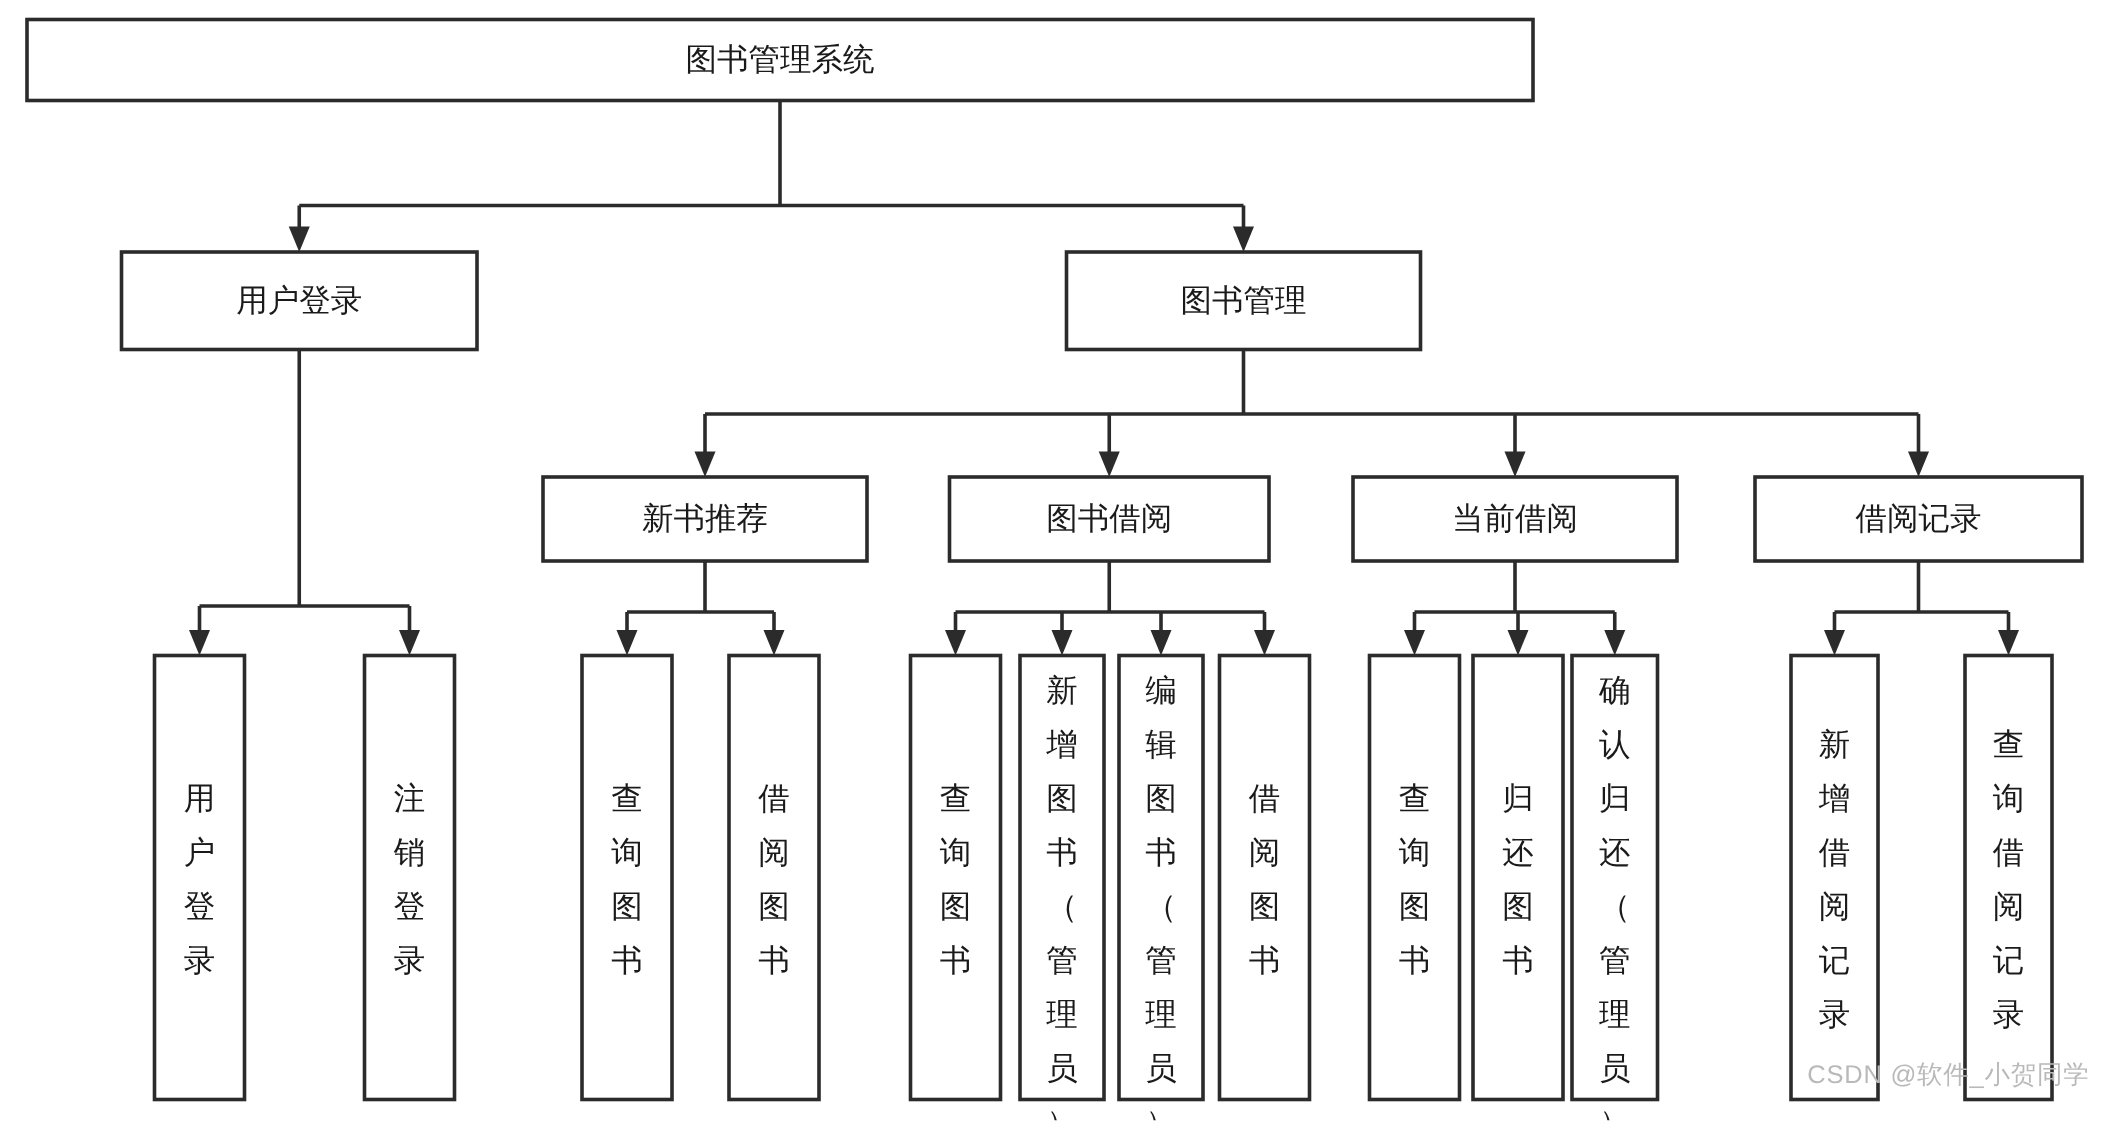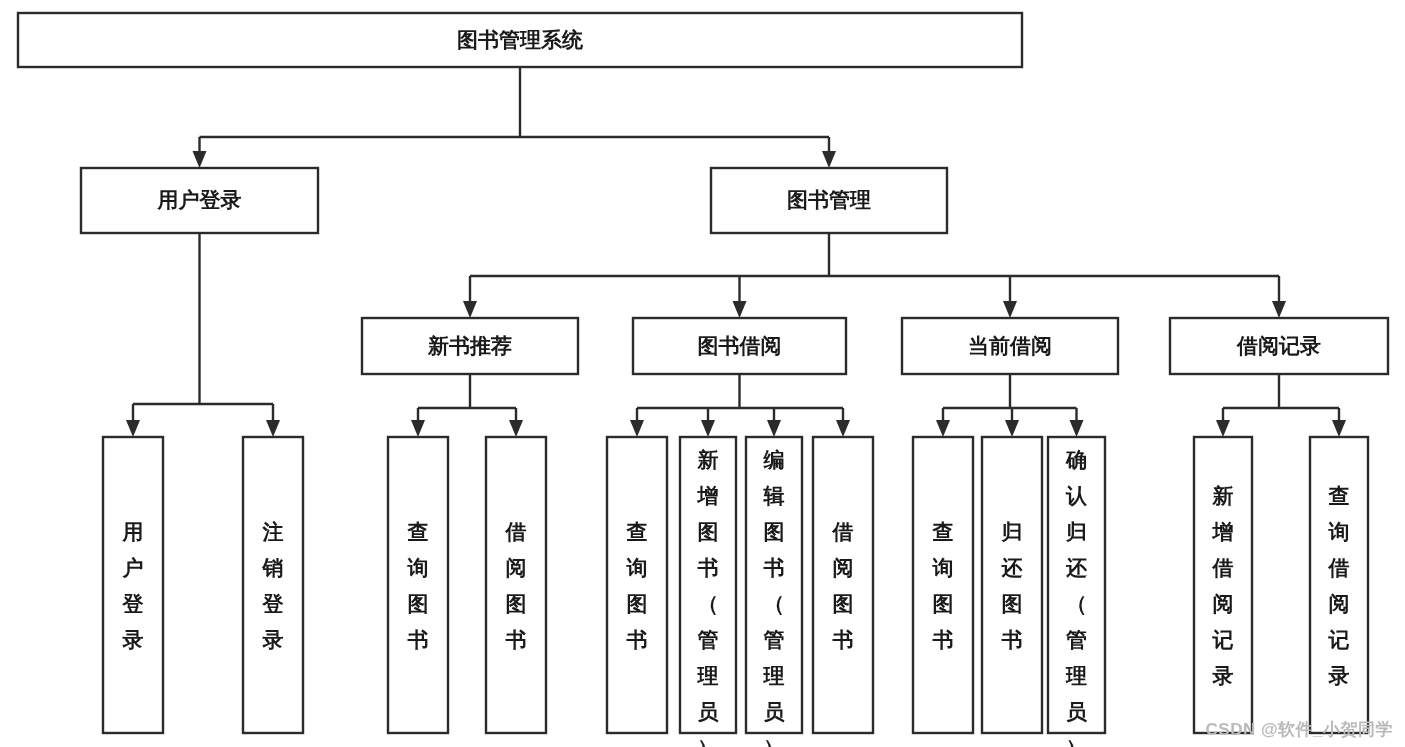--- a/index.html
+++ b/index.html
@@ -7,21 +7,20 @@
     padding: 0;
     background: #ffffff;
   }
   #stage {
     position: relative;
     width: 1405px;
     height: 747px;
     background: #ffffff;
     font-family: "Liberation Sans", "DejaVu Sans", sans-serif;
     overflow: hidden;
-    font-weight: bold;
   }
   svg#diagram {
     position: absolute;
     left: 0;
     top: 0;
     width: 1405px;
     height: 747px;
   }
   .node-box {
     fill: #ffffff;
@@ -47,21 +46,21 @@
   }
   .node-label-v {
     font-family: "Liberation Sans", "DejaVu Sans", sans-serif;
     font-size: 21px;
     fill: #1a1a1a;
     text-anchor: middle;
   }
   .watermark {
     position: absolute;
     right: 12px;
-    bottom: 6px;
+    bottom: 19px;
     font-family: "Liberation Sans", "DejaVu Sans", sans-serif;
     font-size: 17px;
     color: #b9b9b9;
     letter-spacing: 0.5px;
     white-space: nowrap;
     user-select: none;
   }
 </style>
 </head>
 <body>

